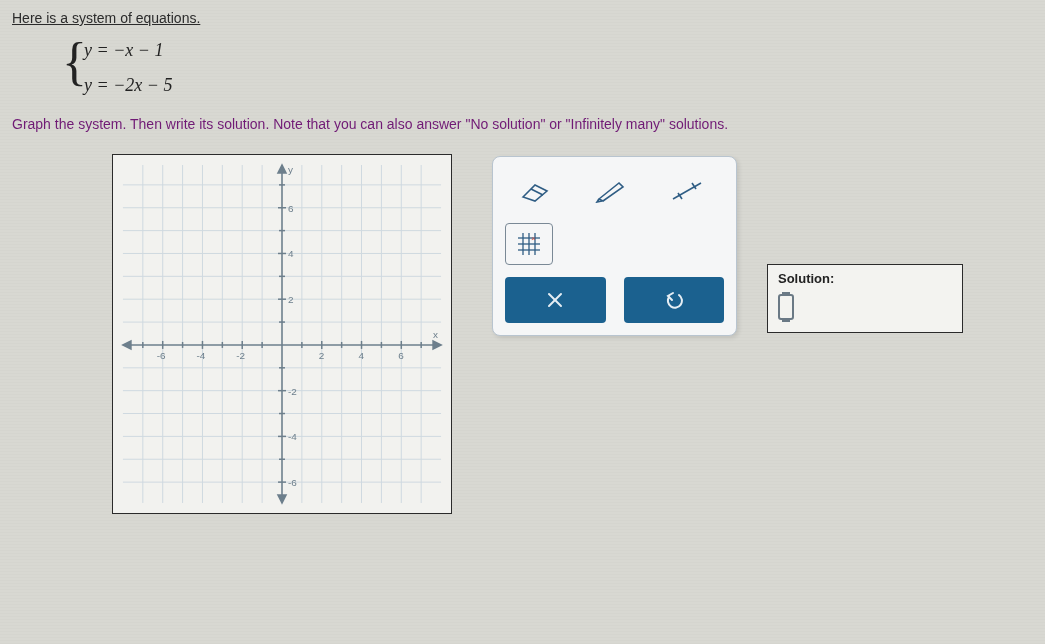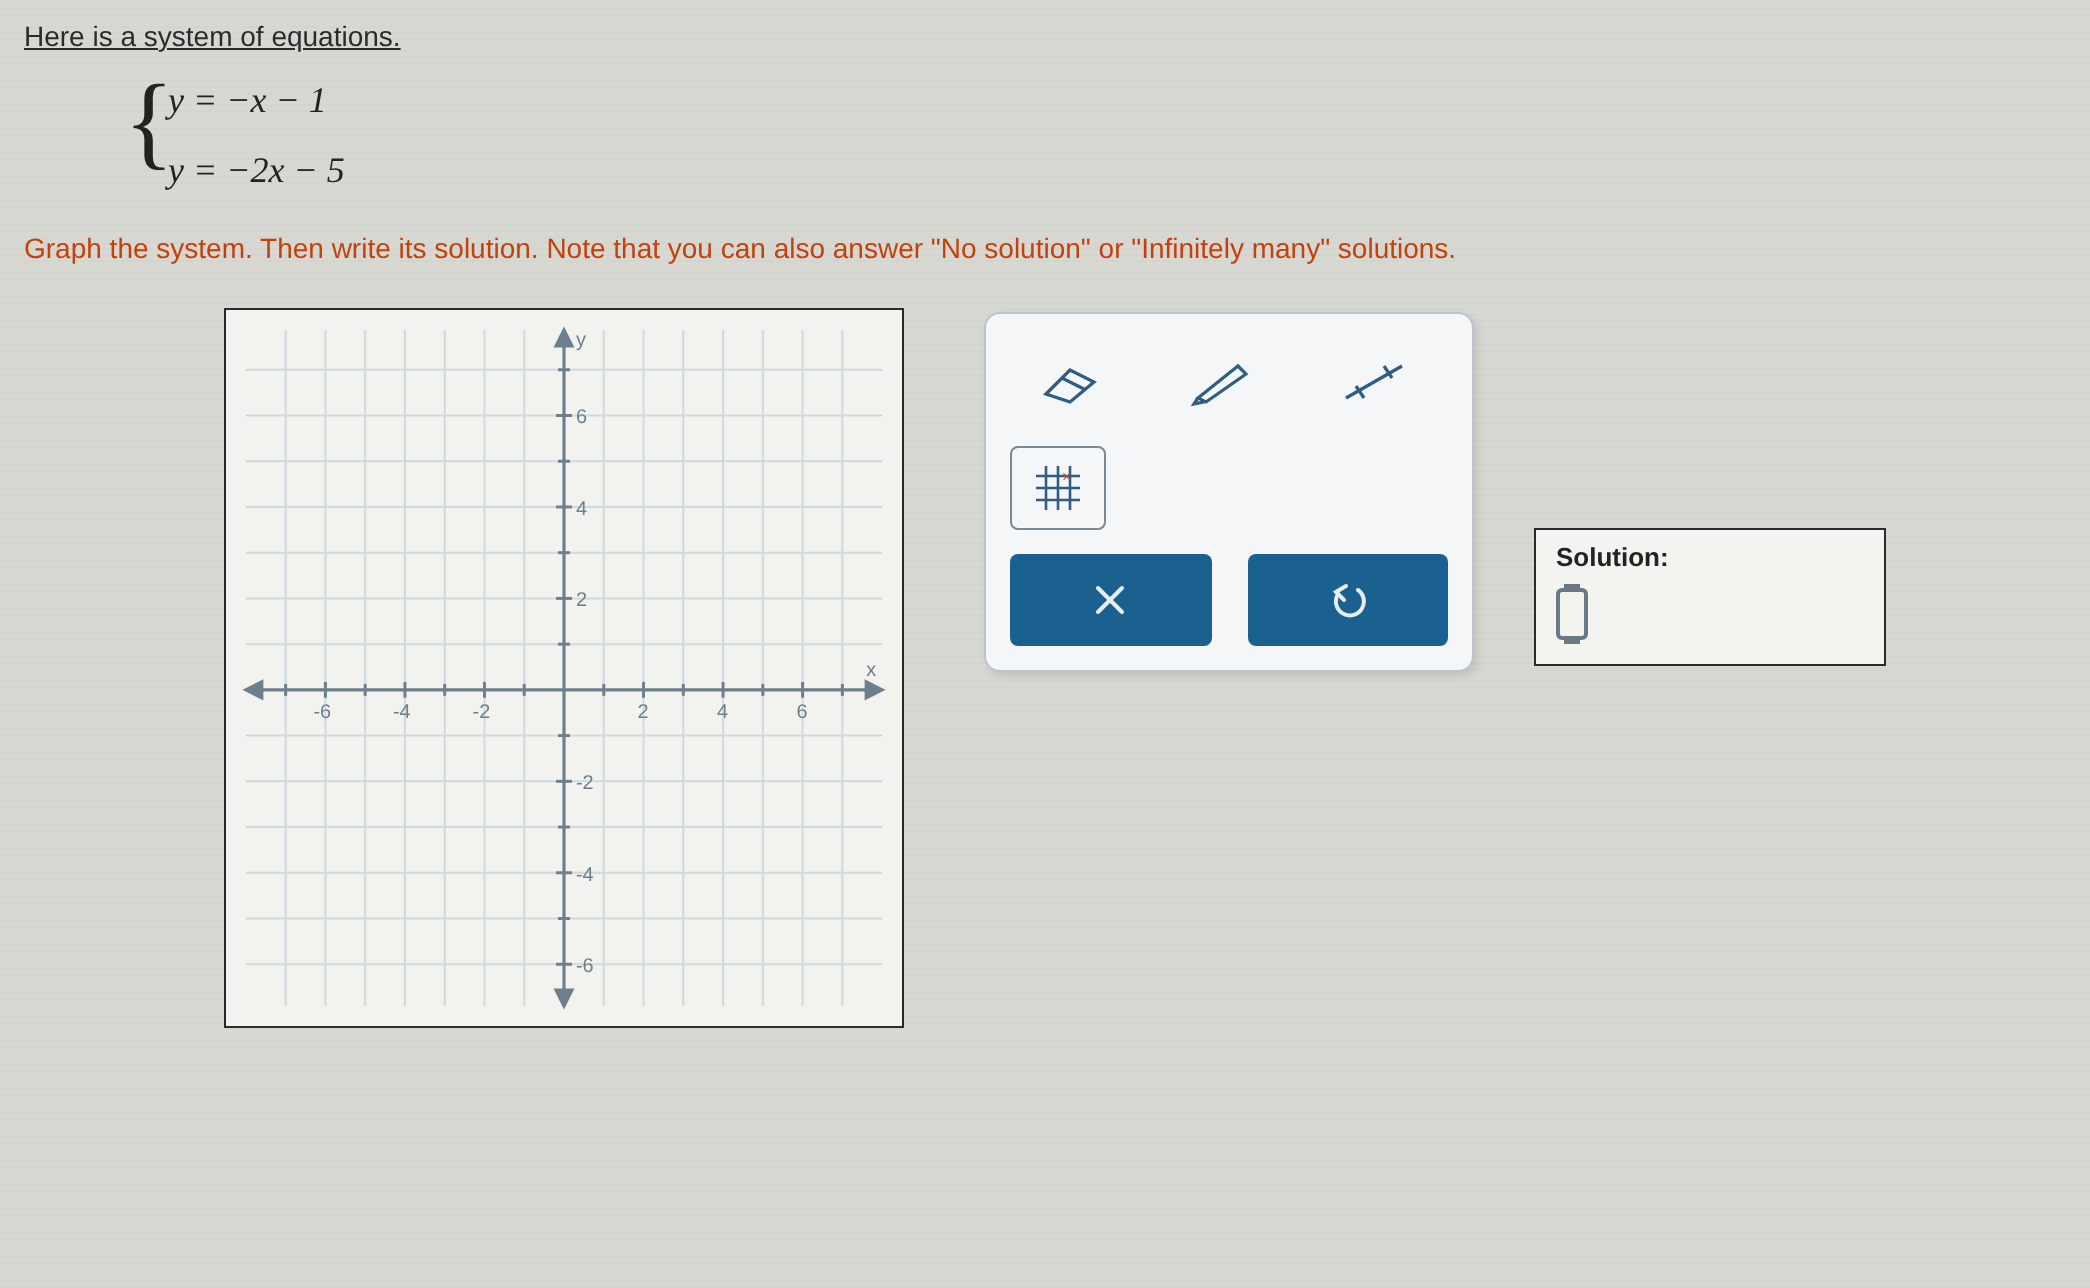--- a/index.html
+++ b/index.html
@@ -27,21 +27,21 @@
       position: absolute;
       left: 0;
       top: -4px;
       font-size: 52px;
       font-style: normal;
       font-family: "Times New Roman", serif;
       line-height: 1;
       color:#222;
     }
     .eq1 { margin-bottom: 14px; }
-    .instr { margin: 14px 0 22px 0; color:#c2410c; }
+    .instr { margin: 14px 0 22px 0; color:#701a75; }
     .row {
       display: flex;
       align-items: flex-start;
       gap: 40px;
       margin-left: 100px;
     }
     .graph-wrap {
       width: 340px;
       height: 360px;
       border: 1px solid #2b2b2b;
@@ -86,21 +86,21 @@
       border: none;
       border-radius:4px;
       color:#e6eef4;
       display:flex; align-items:center; justify-content:center;
       cursor:pointer;
       font-size:18px;
     }
     .solution-box {
       margin-top: 110px;
       margin-left: -10px;
-      width: 176px;
+      width: 196px;
       border: 1px solid #2b2b2b;
       background: #f3f3f0;
       padding: 6px 10px 12px 10px;
     }
     .solution-title { font-weight: bold; font-size: 13px; margin-bottom: 8px; color:#222; }
     .cursor-box {
       width: 16px; height: 26px;
       border-left: 2px solid #6a7985;
       border-right: 2px solid #6a7985;
       border-top: 2px solid #6a7985;

